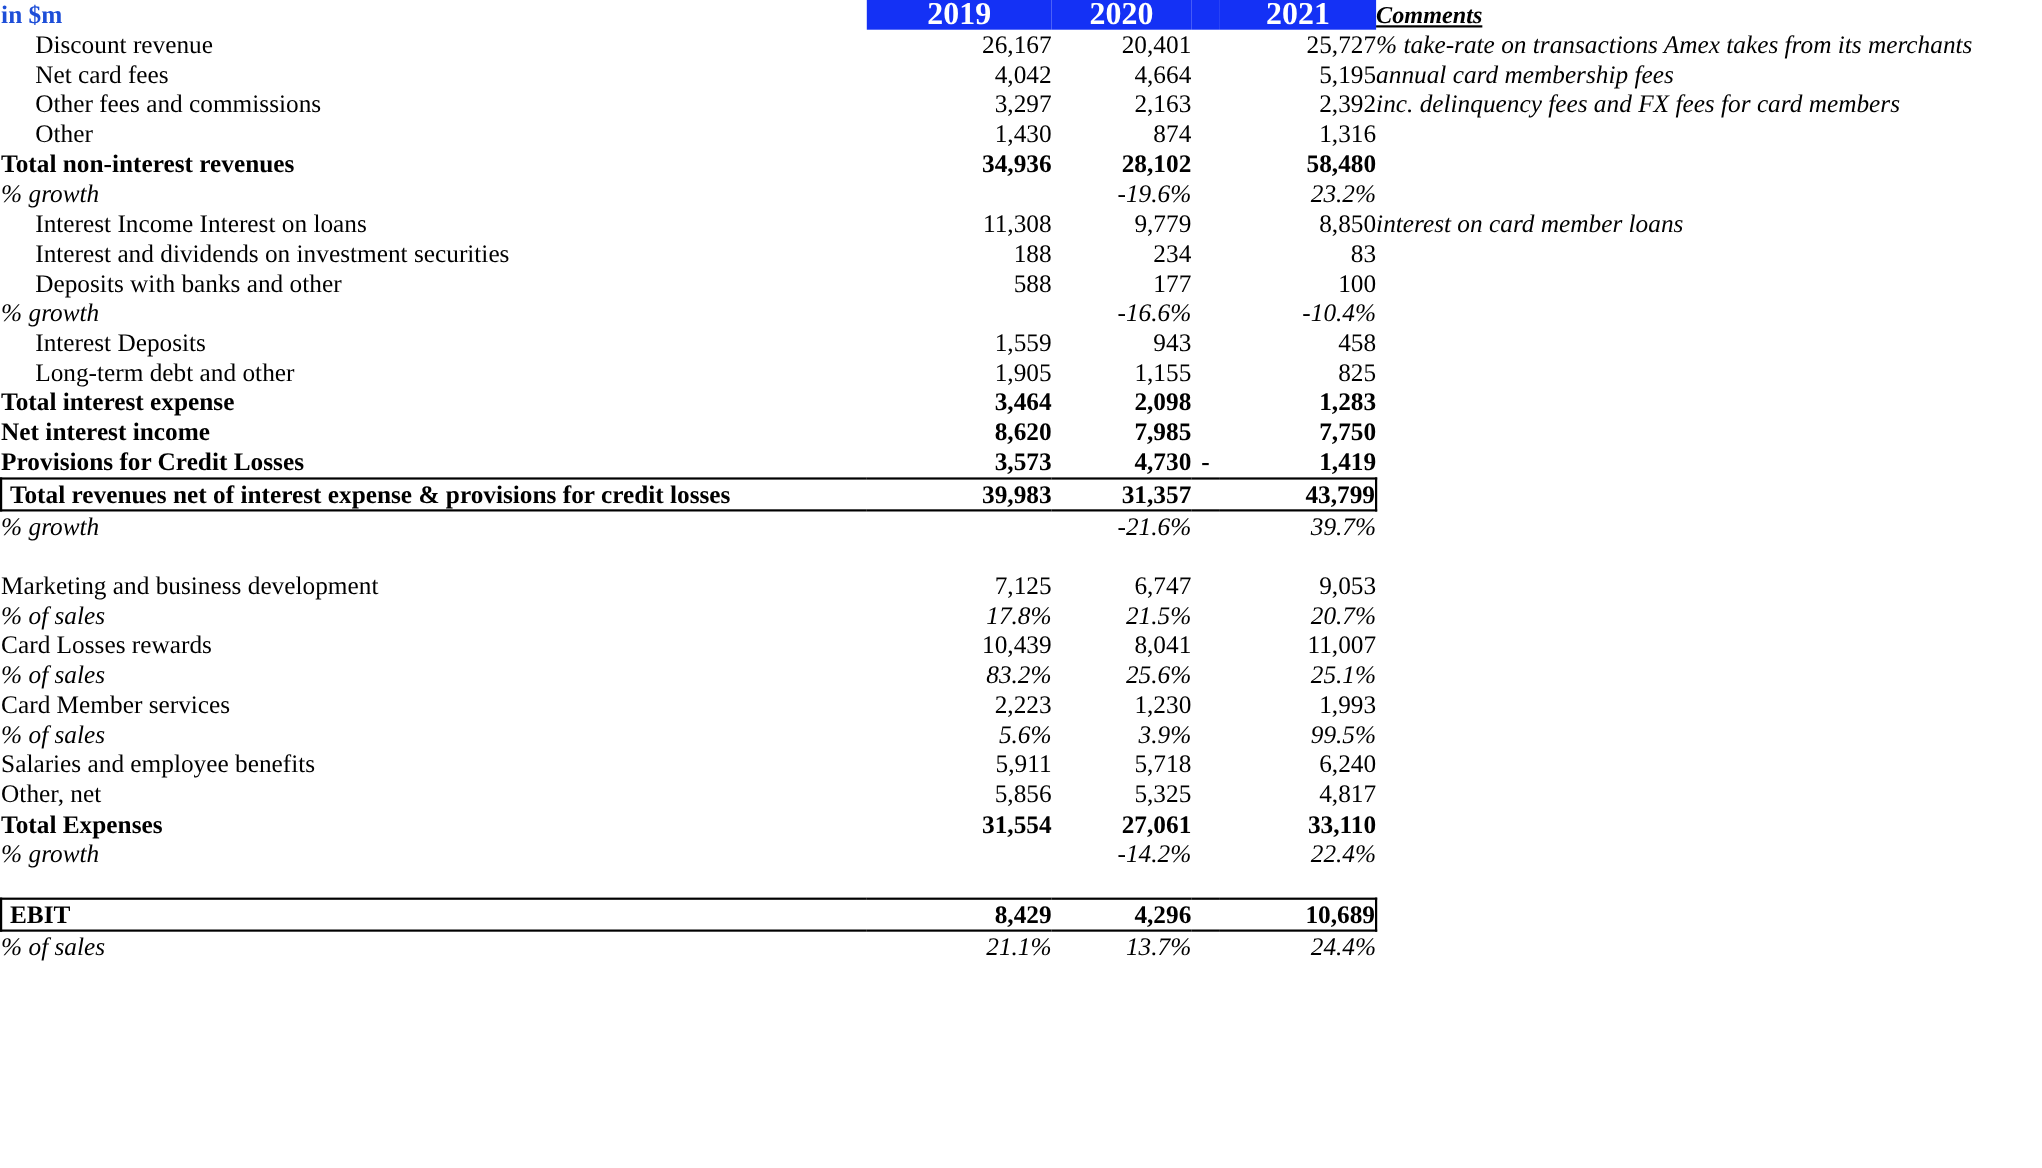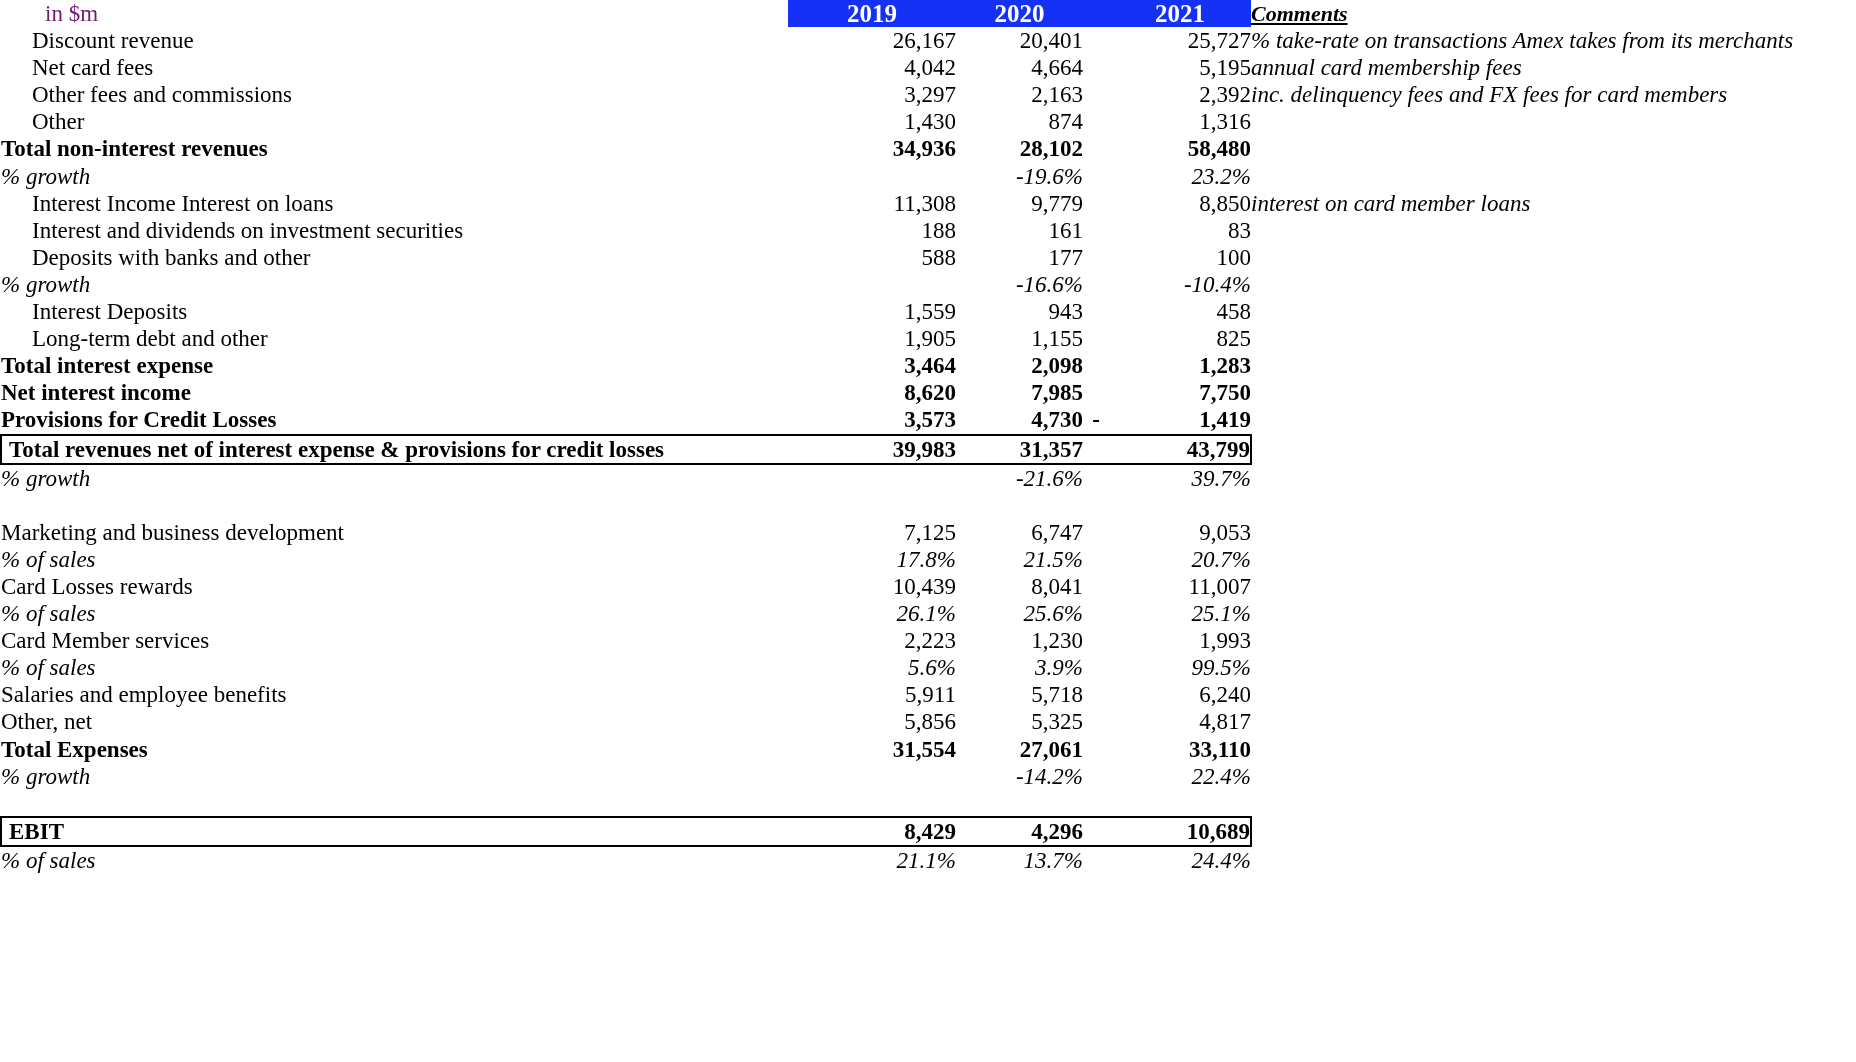--- a/index.html
+++ b/index.html
@@ -52,26 +52,26 @@
   td.comment    { text-align: left;  padding-left: 12px; font-style: italic; font-size: 22px; }
 
   .bold   { font-weight: bold; }
   .ital   { font-style: italic; font-size: 21.5px; }
 
   
   tr.hdr td.num  {
     background: #1431f5;
     color: #ffffff;
     font-weight: bold;
-    font-size: 25px;
+    font-size: 29px;
     text-align: center;
     padding-right: 0;
   }
   tr.hdr td.negmark { background: #1431f5; }
-  tr.hdr td.label   { background: transparent; color: #701a75; font-weight: normal; padding-left: 44px; }
+  tr.hdr td.label   { background: transparent; color: #1d4ed8; font-weight: bold; }
   tr.hdr td.comment {
     background: transparent;
     font-style: italic;
     font-weight: bold;
     text-decoration: underline;
     font-size: 22px;
   }
 
   
   tr.boxed td.label,
@@ -161,21 +161,21 @@
           <td class="label ind">Interest Income Interest on loans</td>
           <td class="num y2019">11,308</td>
           <td class="num y2020">9,779</td>
           <td class="negmark"></td>
           <td class="num y2021">8,850</td>
           <td class="comment">interest on card member loans</td>
         </tr>
         <tr>
           <td class="label ind">Interest and dividends on investment securities</td>
           <td class="num y2019">188</td>
-          <td class="num y2020">161</td>
+          <td class="num y2020">234</td>
           <td class="negmark"></td>
           <td class="num y2021">83</td>
           <td class="comment"></td>
         </tr>
         <tr>
           <td class="label ind">Deposits with banks and other</td>
           <td class="num y2019">588</td>
           <td class="num y2020">177</td>
           <td class="negmark"></td>
           <td class="num y2021">100</td>
@@ -272,21 +272,21 @@
         <tr>
           <td class="label">Card Losses rewards</td>
           <td class="num y2019">10,439</td>
           <td class="num y2020">8,041</td>
           <td class="negmark"></td>
           <td class="num y2021">11,007</td>
           <td class="comment"></td>
         </tr>
         <tr>
           <td class="label ital">% of sales</td>
-          <td class="num y2019 ital">26.1%</td>
+          <td class="num y2019 ital">83.2%</td>
           <td class="num y2020 ital">25.6%</td>
           <td class="negmark ital"></td>
           <td class="num y2021 ital">25.1%</td>
           <td class="comment"></td>
         </tr>
         <tr>
           <td class="label">Card Member services</td>
           <td class="num y2019">2,223</td>
           <td class="num y2020">1,230</td>
           <td class="negmark"></td>

